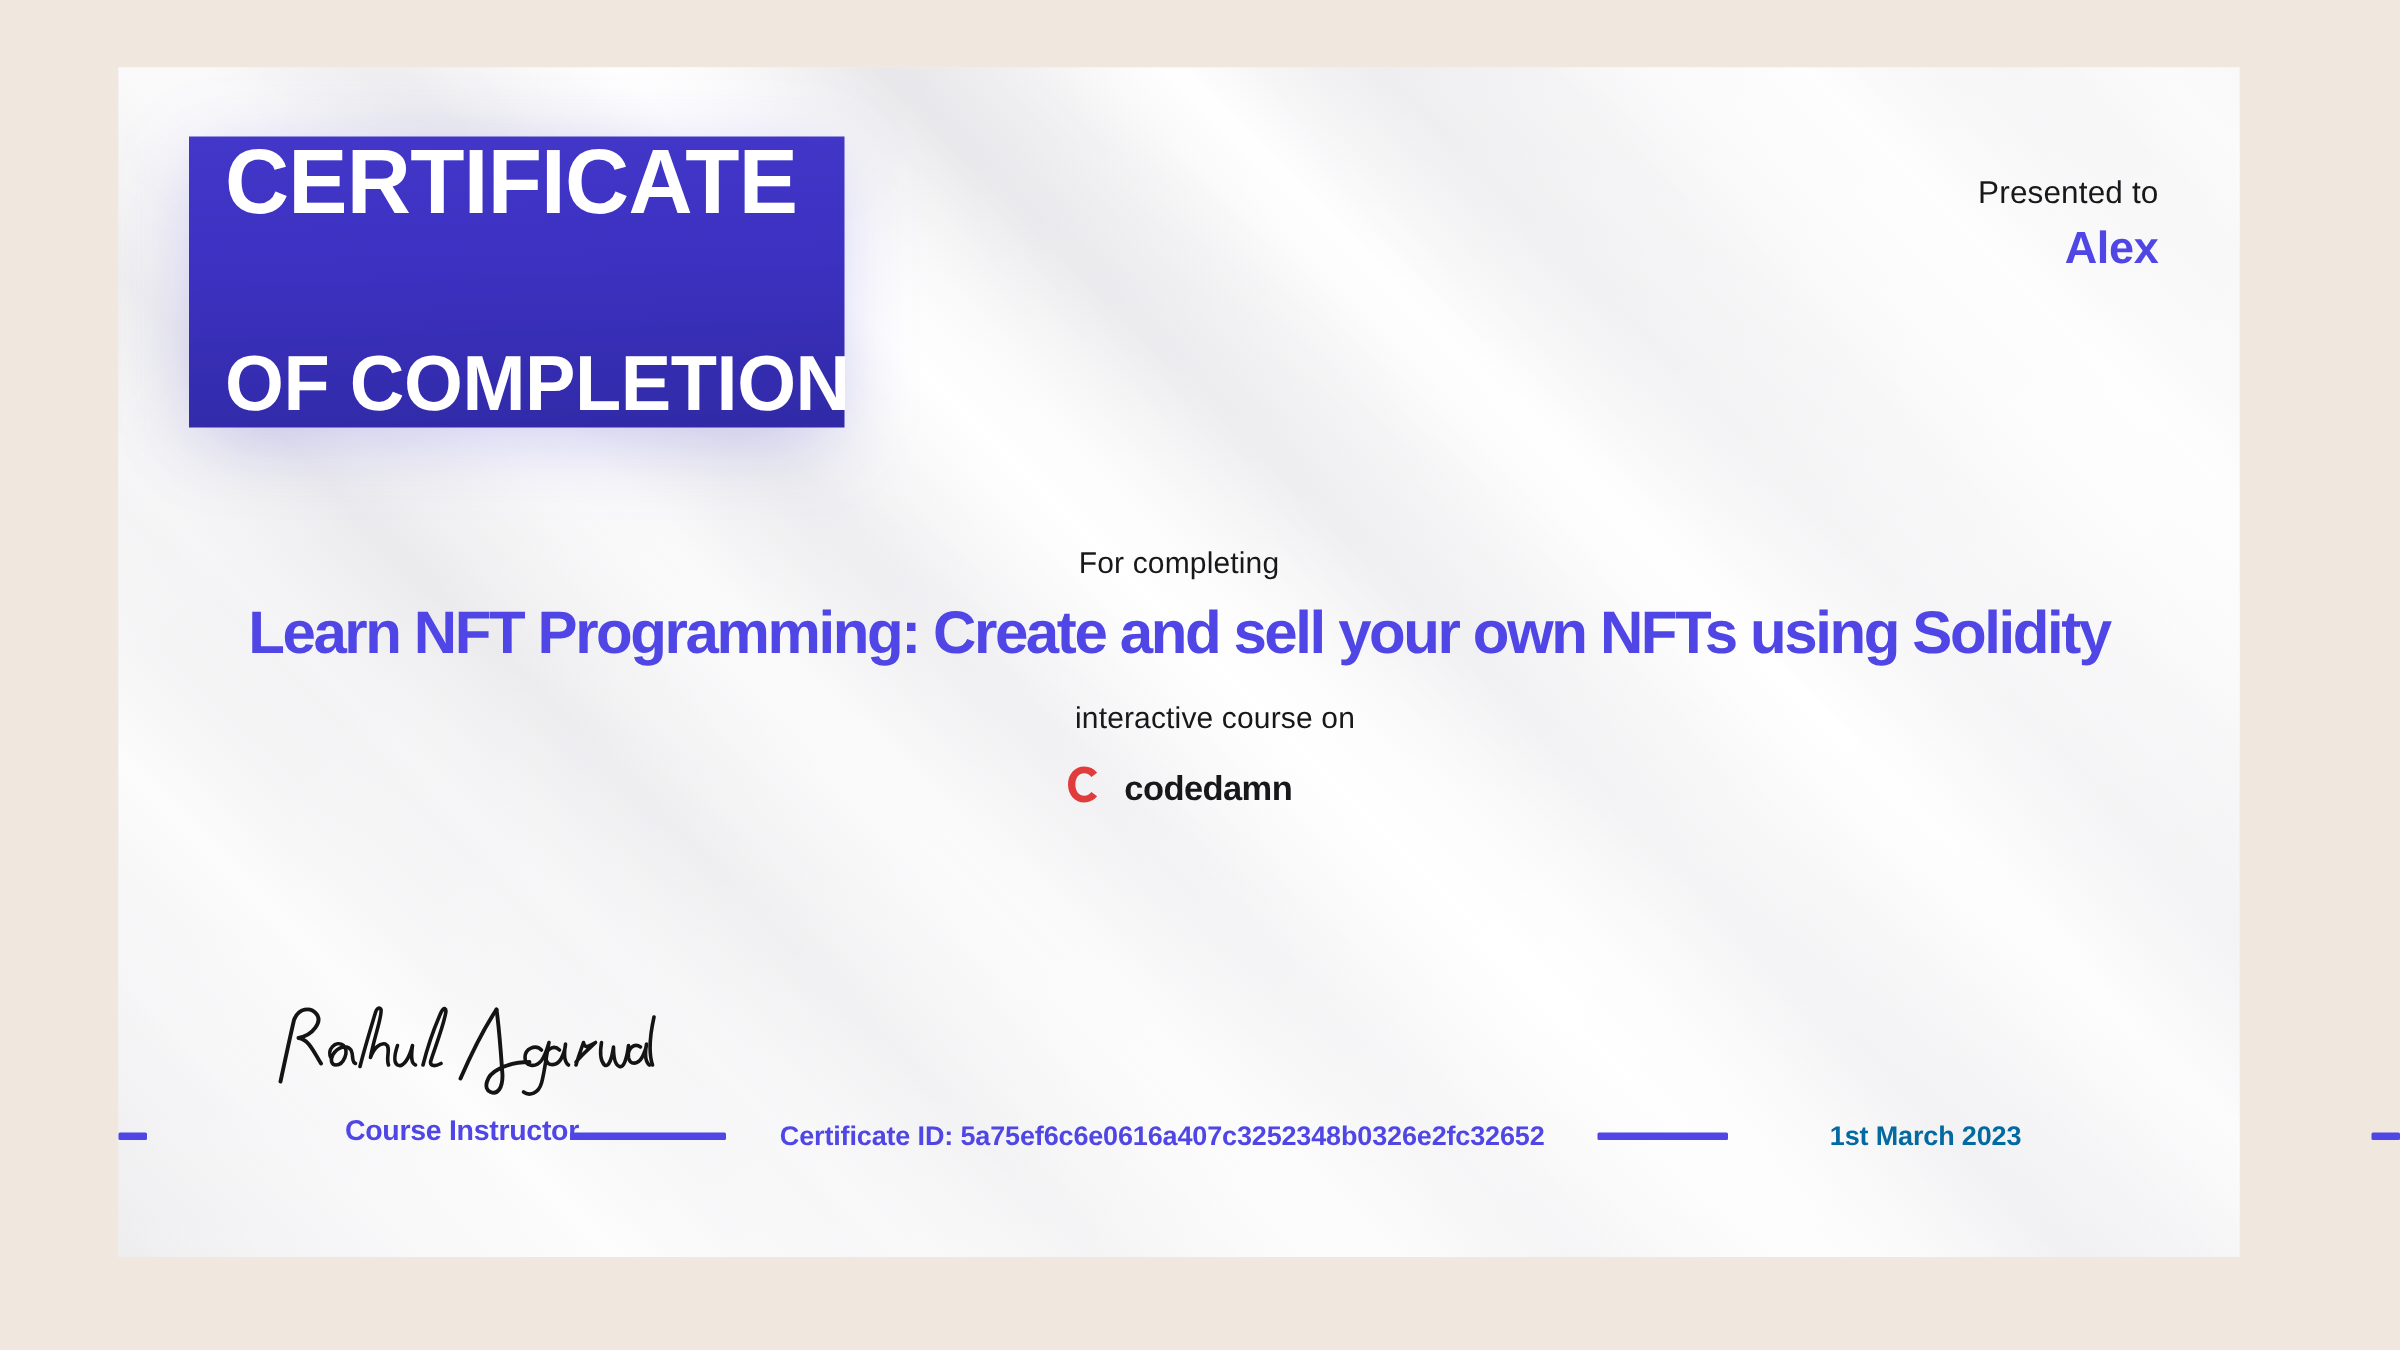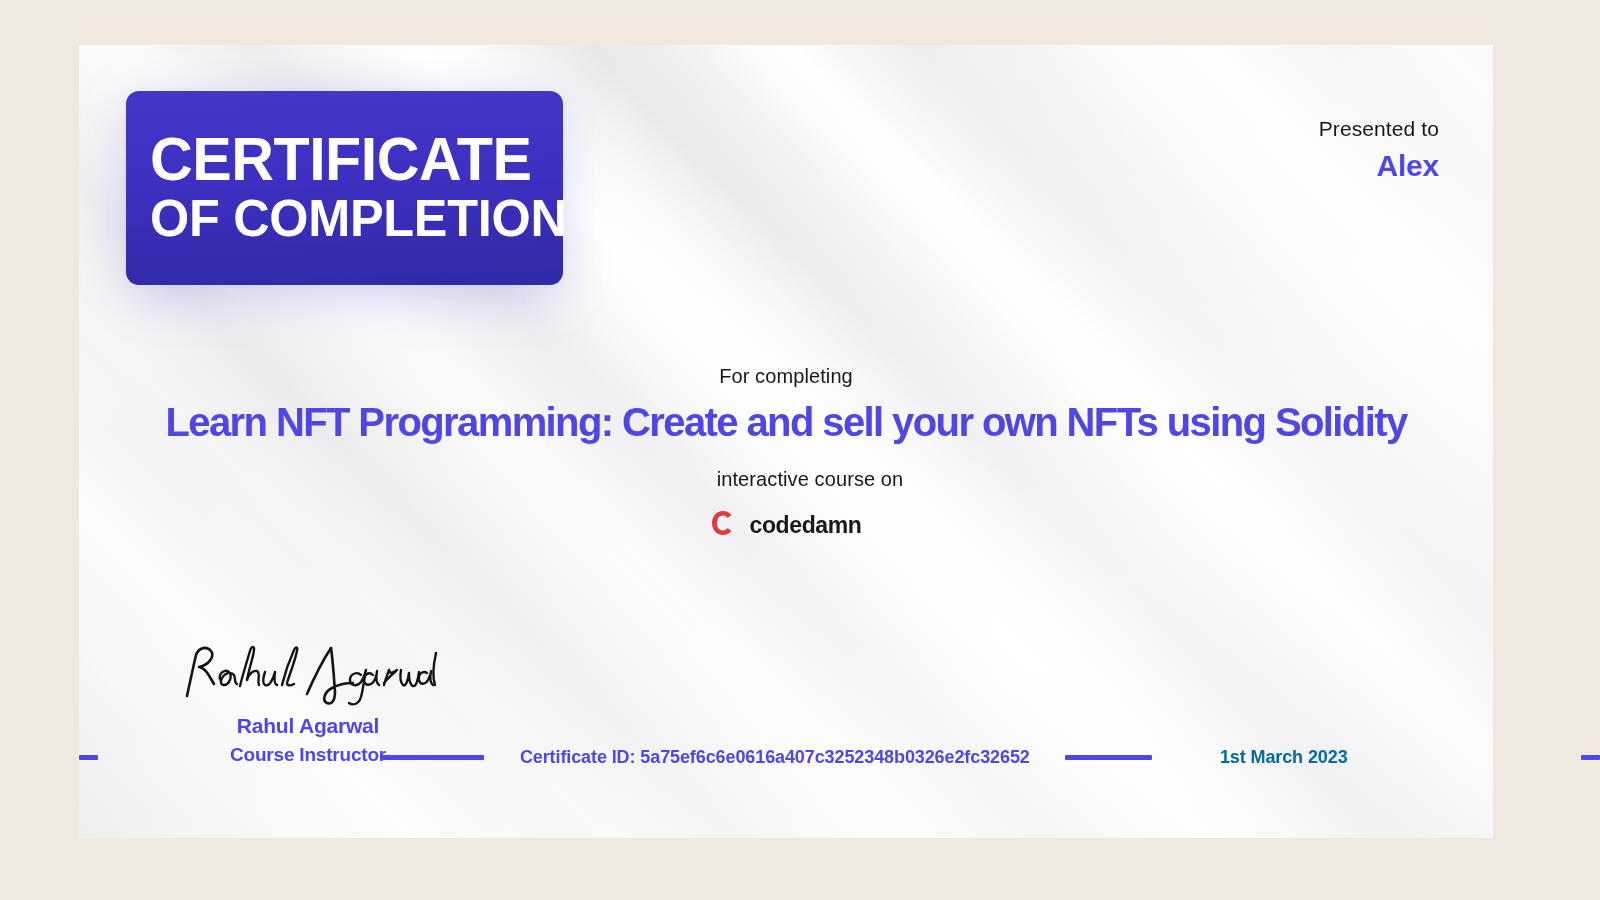--- a/index.html
+++ b/index.html
@@ -91,24 +91,23 @@
     background: rgba(99,91,225,0.30);
     filter: blur(26px);
   }
   #badge {
     position: relative;
     width: 437px;
     height: 194px;
     background: linear-gradient(178deg, #4337c9 0%, #3d31c2 42%, #302aa6 100%);
     display: flex;
     flex-direction: column;
-    justify-content: center;
+    justify-content: space-between;
     padding-left: 24px;
     box-sizing: border-box;
-    border-radius: 13px;
   }
   #badge-line-1 {
     color: #ffffff;
     font-family: "Liberation Sans", sans-serif;
     font-weight: bold;
     font-size: 61px;
     line-height: 0.99;
     letter-spacing: -0.5px;
     transform: scaleX(0.97);
     transform-origin: left center;
@@ -323,21 +322,20 @@
               <path d="M207 43 C209 36 211 31 212 28 C213 33 216 30 220 28 C216 32 211 36 207 41" stroke-width="2.4"></path>
 
               <path d="M224 28 C223 34 223 40 226 43 C229 45 231 38 232 31 C232 38 233 43 236 44 C239 45 241 38 242 30" stroke-width="2.4"></path>
 
               <path d="M250 31 C246 28 241 32 242 38 C243 43 248 43 251 38 C253 34 254 30 254 29 C253 35 253 41 256 43" stroke-width="2.4"></path>
 
               <path d="M258 43 C255 34 257 20 259 11" stroke-width="2.4"></path>
             </g>
           </svg>
         </span>
-        <div id="instructor-name">Rahul Agarwal</div>
         <div id="instructor-role">Course Instructor</div>
       </div>
 
     </div>
   </div>
 
   <div id="footer-rule">
     <span id="rule-far-left" class="rule-seg"></span>
     <span id="rule-left" class="rule-seg"></span>
     <span id="cert-id-text">Certificate ID: 5a75ef6c6e0616a407c3252348b0326e2fc32652</span>

